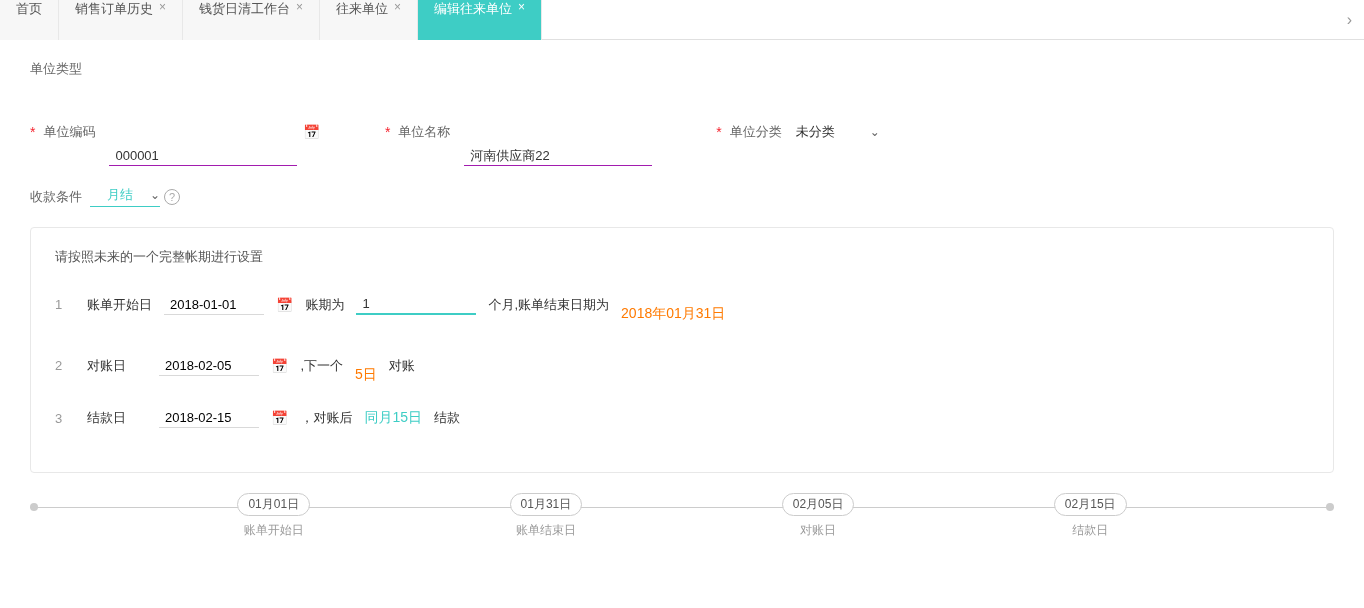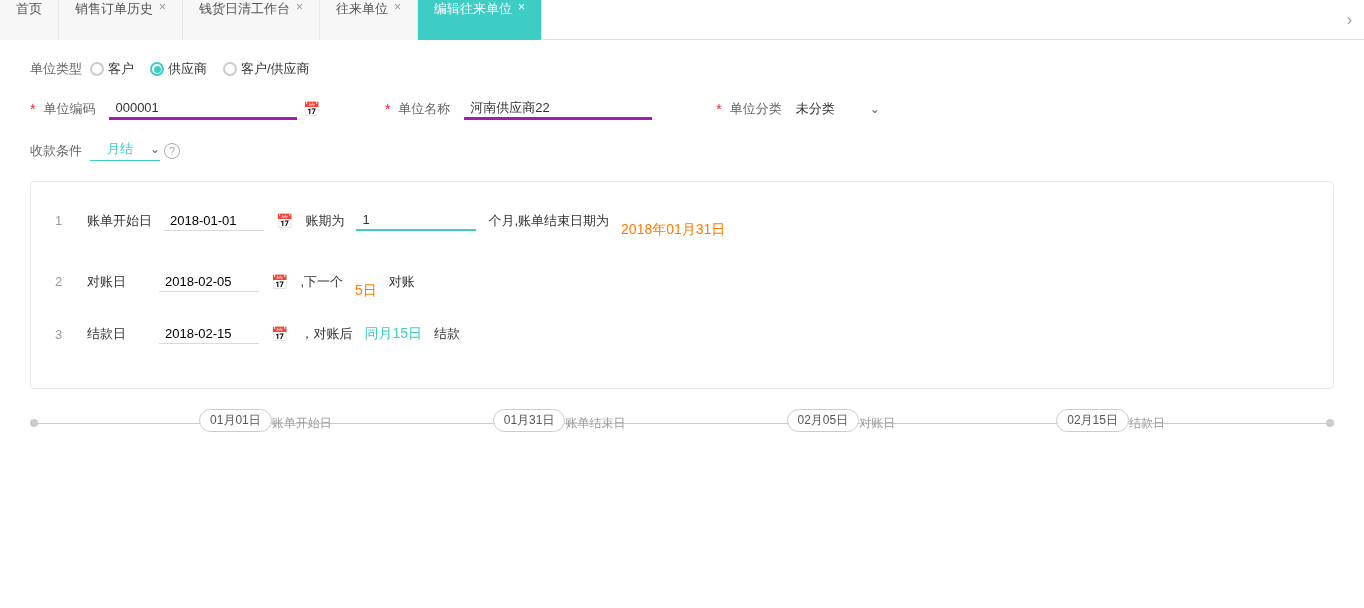--- a/index.html
+++ b/index.html
@@ -109,27 +109,28 @@
       gap: 24px;
       flex-wrap: wrap;
     }
     .form-field {
       display: flex;
       align-items: center;
       gap: 6px;
     }
     .input-box {
       border: none;
-      border-bottom: 3px solid #a21caf;
+      border-bottom: 1px solid #a21caf;
       padding: 2px 6px;
       font-size: 13px;
       color: #333;
       outline: none;
       background: transparent;
       min-width: 120px;
+      margin-top: 48px;
     }
     .calendar-icon {
       color: #3ecdc5;
       cursor: pointer;
       font-size: 14px;
     }
     .chevron-down {
       color: #666;
       font-size: 12px;
     }
@@ -253,21 +254,21 @@
     .tl-end-dot {
       width: 8px;
       height: 8px;
       border-radius: 50%;
       background: #ccc;
       margin-top: 10px;
       flex-shrink: 0;
     }
     .tl-point {
       display: flex;
-      flex-direction: row;
+      flex-direction: column;
       align-items: center;
       position: relative;
     }
     .tl-bubble {
       border: 1px solid #ccc;
       border-radius: 12px;
       padding: 2px 10px;
       font-size: 12px;
       color: #555;
       background: #fff;
@@ -304,34 +305,20 @@
     <span>编辑往来单位</span>
     <span class="close-btn">×</span>
   </div>
   <div class="tab-more">›</div>
 </div>
 
 <div class="page-content">
 
   <div class="form-row">
     <span class="form-label">单位类型</span>
-    <div class="radio-group">
-      <label class="radio-item">
-        <span class="radio-circle"></span>
-        <span>客户</span>
-      </label>
-      <label class="radio-item">
-        <span class="radio-circle checked"></span>
-        <span>供应商</span>
-      </label>
-      <label class="radio-item">
-        <span class="radio-circle"></span>
-        <span>客户/供应商</span>
-      </label>
-    </div>
   </div>
 
   <div class="form-row form-field-group">
     <div class="form-field">
       <span class="required-star">*</span>
       <span class="form-label">单位编码</span>
       <input class="input-box" type="text" value="000001" style="">
       <span class="calendar-icon">📅</span>
     </div>
     <div class="form-field" style="margin-left:40px;">
@@ -350,20 +337,21 @@
   <div class="form-row">
     <span class="form-label">收款条件</span>
     <div class="payment-select-wrapper">
       <span class="payment-val">月结</span>
       <span class="chevron-down">⌄</span>
     </div>
     <div class="help-icon">?</div>
   </div>
 
   <div class="card-box">
+    <div class="card-title">请按照未来的一个完整帐期进行设置</div>
 
     <div class="setting-row">
       <span class="row-num">1</span>
       <span class="row-field-label">账单开始日</span>
       <input class="date-input" type="text" value="2018-01-01" style="">
       <span class="calendar-icon">📅</span>
       <span class="row-desc">账期为</span>
       <input class="month-input" type="text" value="1" style="">
       <span class="row-desc">个月,账单结束日期为</span>
       <span class="highlight-orange">2018年01月31日</span>

